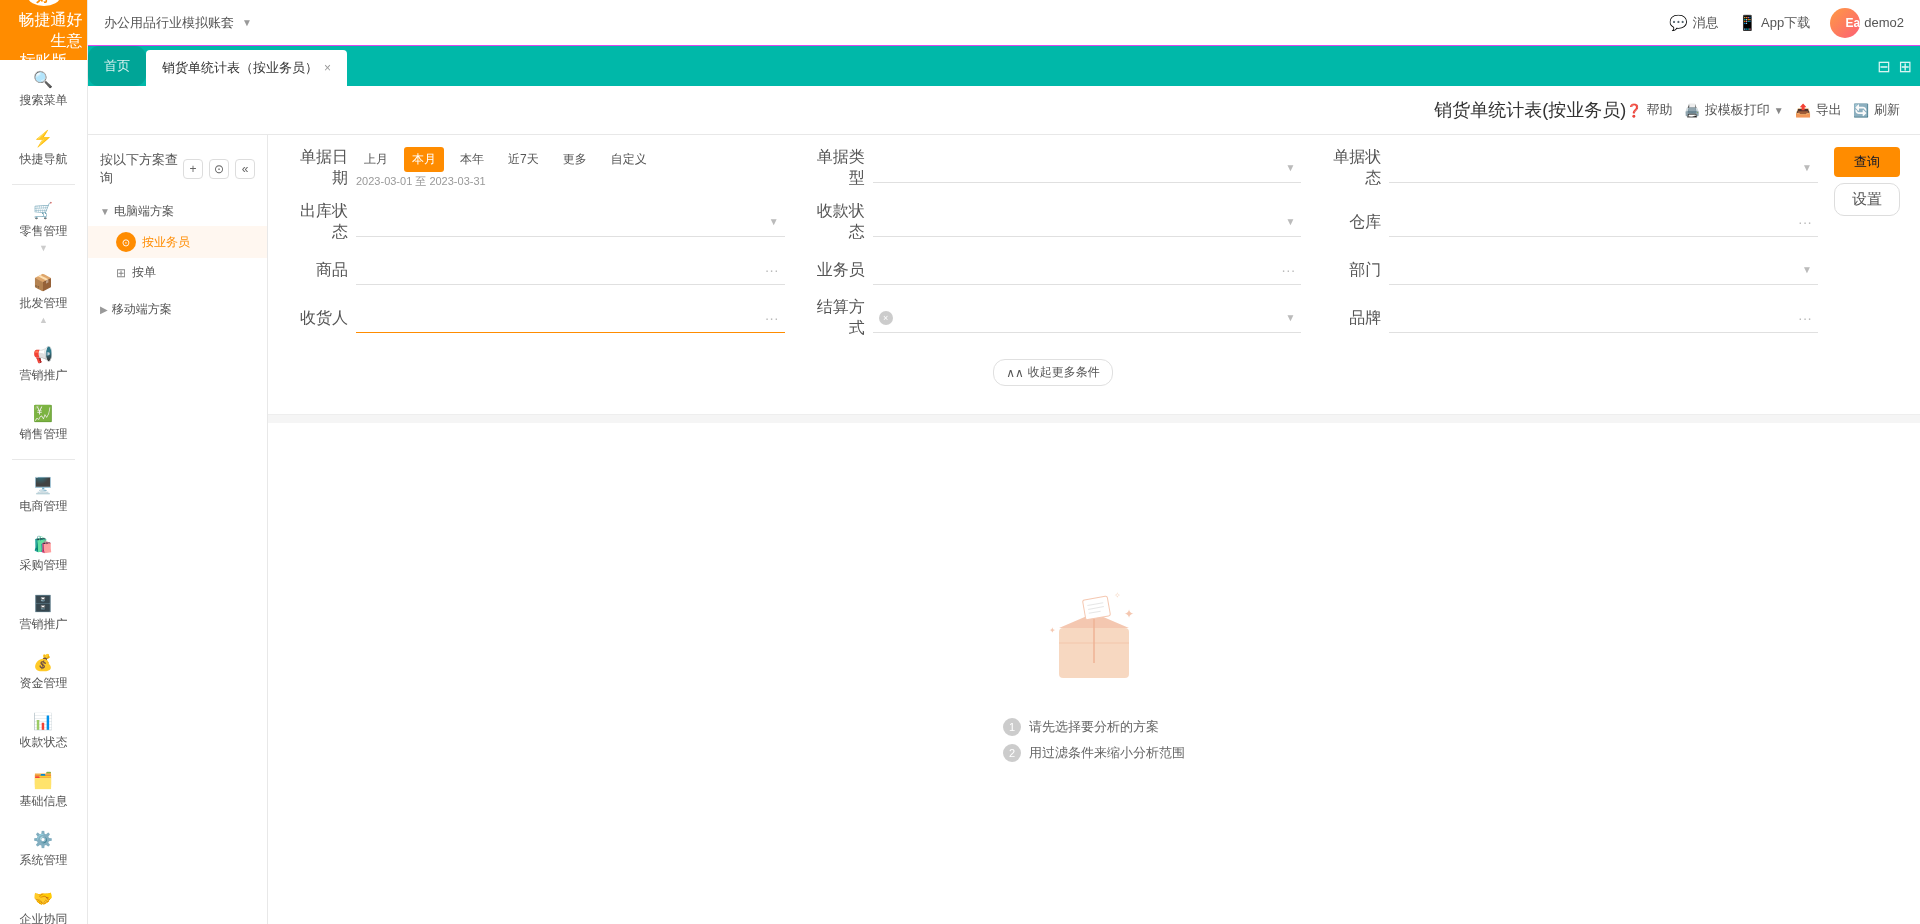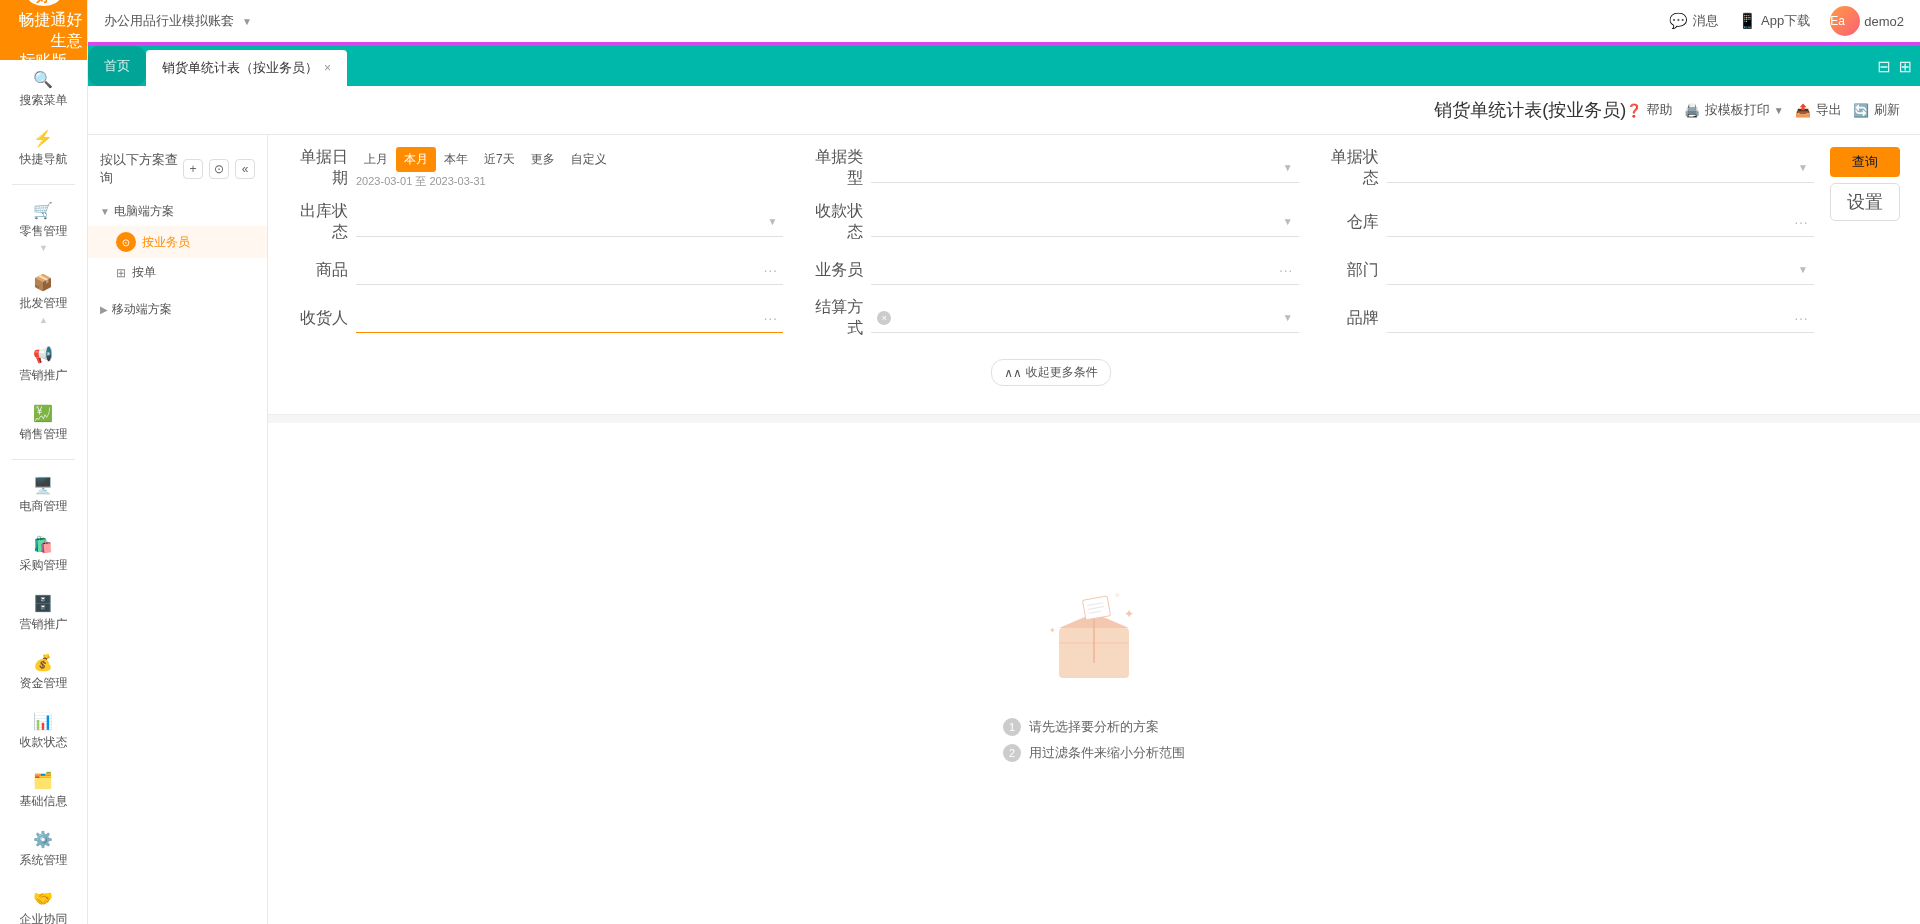--- a/index.html
+++ b/index.html
@@ -57,21 +57,21 @@
       flex: 1;
       display: flex;
       flex-direction: column;
       overflow: hidden;
     }
 
     
     .top-header {
       height: 46px;
       background: #fff;
-      border-bottom: 4px solid #d946ef;
+      border-bottom: 1px solid #d946ef;
       display: flex;
       align-items: center;
       padding: 0 16px;
       justify-content: space-between;
     }
     .top-header-left {
       display: flex; align-items: center; gap: 8px;
       font-size: 13px; color: #555;
     }
     .top-header-left .dropdown-icon { color: #999; font-size: 10px; }
@@ -80,22 +80,22 @@
     }
     .top-header-right .hd-btn {
       display: flex; align-items: center; gap: 4px;
       color: #555; font-size: 13px; cursor: pointer;
     }
     .top-header-right .hd-btn .icon { font-size: 15px; color: #666; }
     .avatar {
       width: 30px; height: 30px;
       border-radius: 50%;
       background: linear-gradient(135deg, #ff9a44, #fc6076);
-      display: flex; align-items: center; justify-content: flex-start;
-      color: white; font-size: 12px;
+      display: flex; align-items: center; justify-content: flex-end;
+      color: white; font-size: 12px; font-weight: bold;
     }
 
     
     .tab-bar {
       height: 40px;
       background: #00b8a9;
       display: flex;
       align-items: stretch;
     }
     .tab-item {
@@ -246,21 +246,21 @@
       width: 14px; height: 14px;
       display: flex; align-items: center; justify-content: center;
       font-size: 9px; color: #fff; cursor: pointer; flex-shrink: 0;
     }
 
     
     .date-row {
       grid-column: 1;
     }
     .date-tabs {
-      display: flex; align-items: flex-start; gap: 0;
+      display: flex; align-items: flex-start; gap: 8px;
       flex: 1;
     }
     .date-tab {
       padding: 4px 8px;
       font-size: 12px; color: #555;
       cursor: pointer; border: none; background: none;
     }
     .date-tab.active {
       background: #ff8c00;
       color: white;
@@ -290,23 +290,23 @@
       color: #0f172a;
       border: none;
       border-radius: 4px;
       padding: 6px 20px;
       font-size: 13px; cursor: pointer;
     }
     .btn-setting {
       background: #fff;
       color: #555;
       border: 1px solid #ddd;
-      border-radius: 5px;
+      border-radius: 10px;
       padding: 6px 16px;
-      font-size: 18px; cursor: pointer;
+      font-size: 15px; cursor: pointer;
     }
 
     
     .filter-top-row {
       display: flex; align-items: flex-start;
       margin-bottom: 12px;
     }
     .filter-fields { flex: 1; }
     .filter-actions {
       display: flex; flex-direction: column; gap: 6px;

